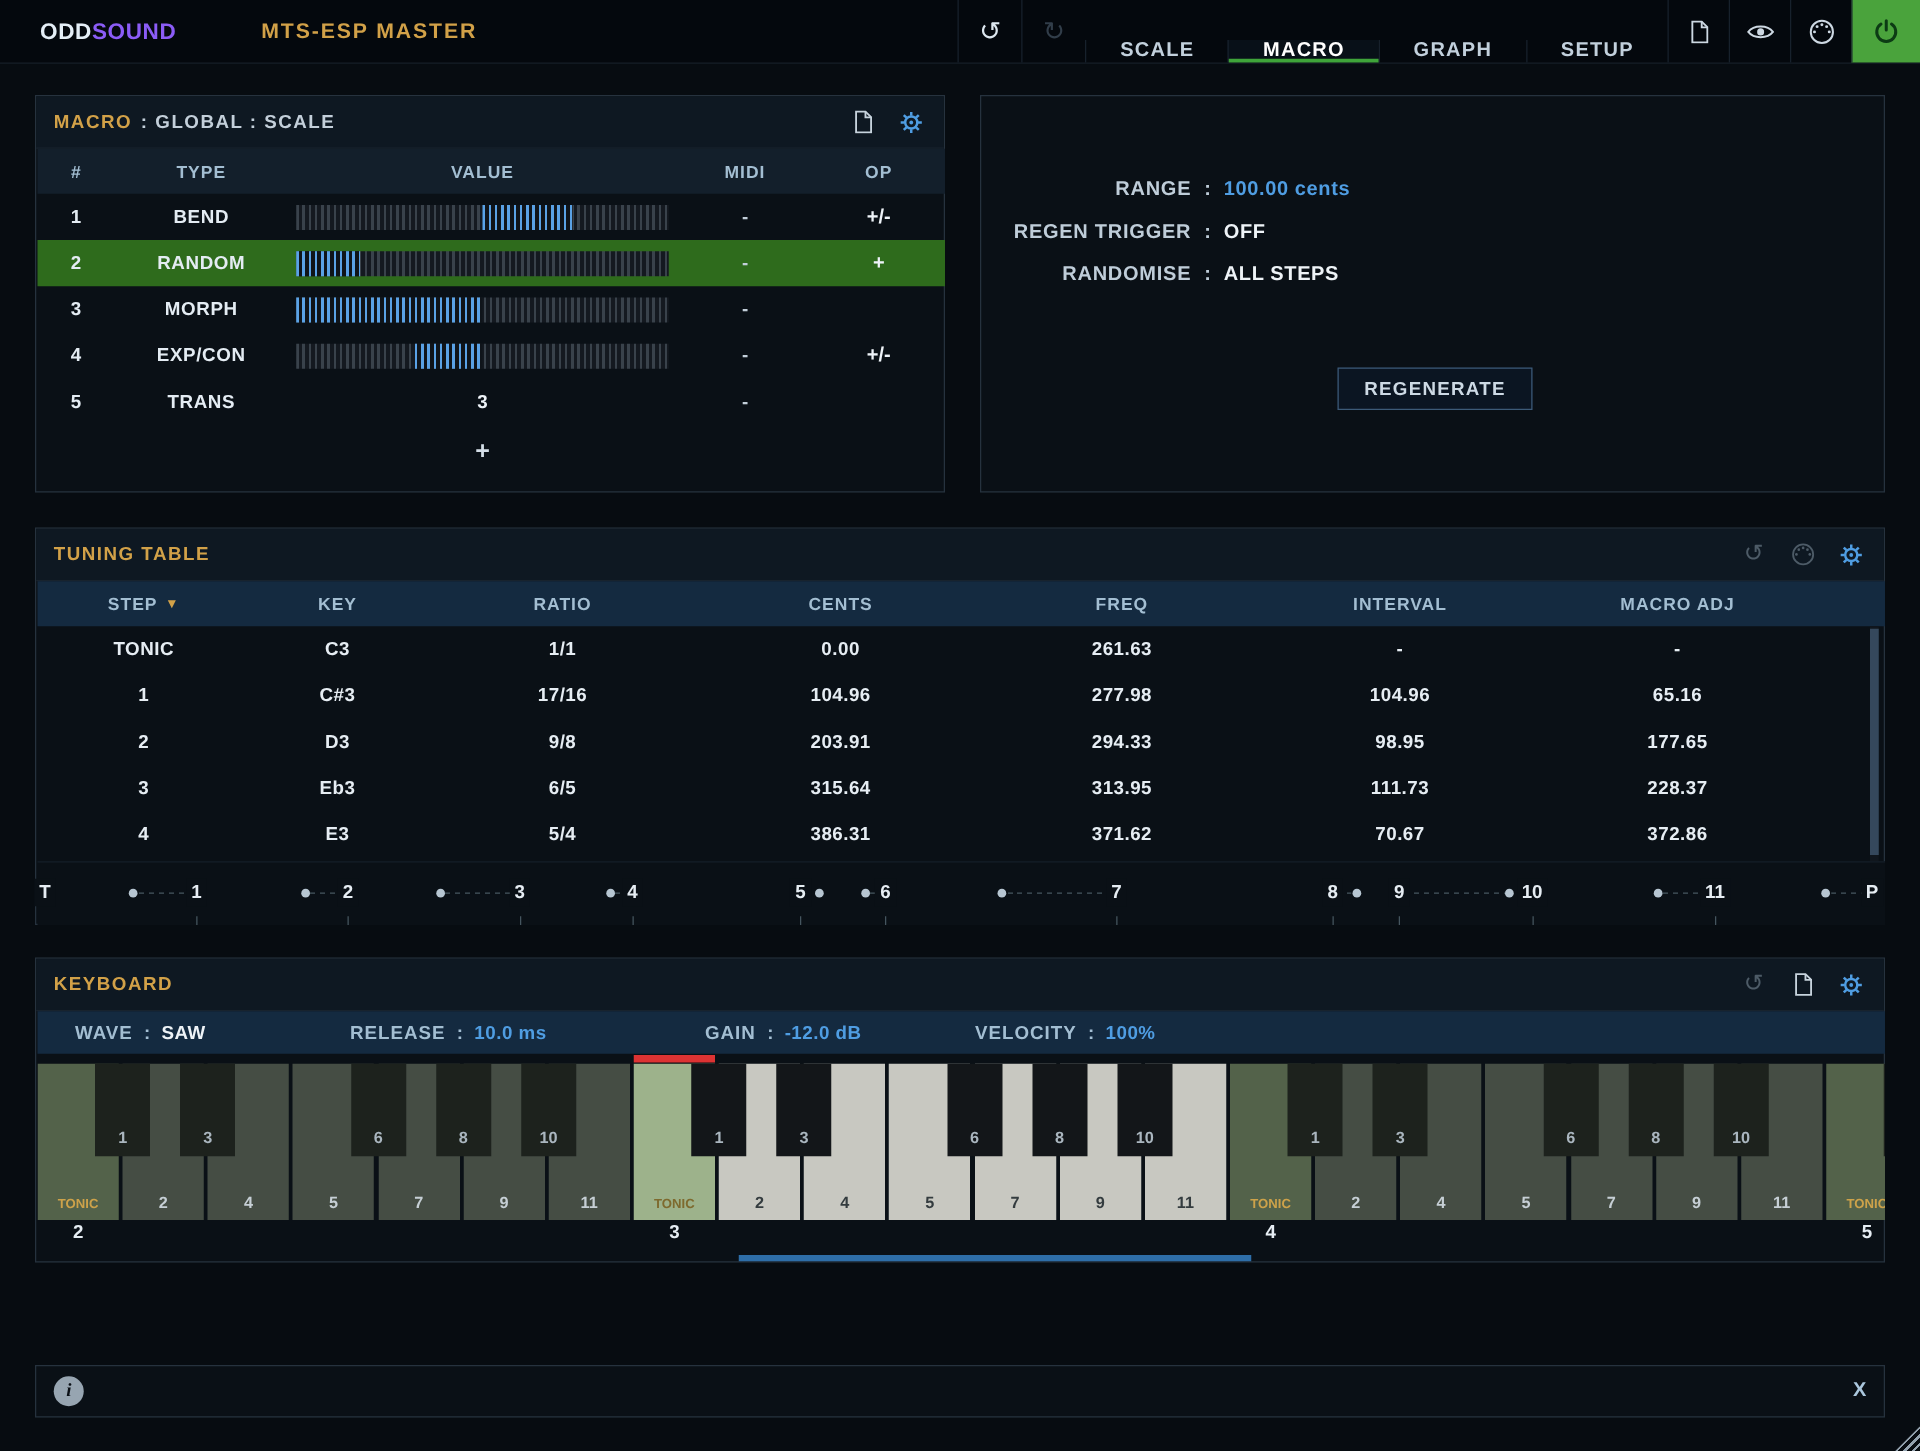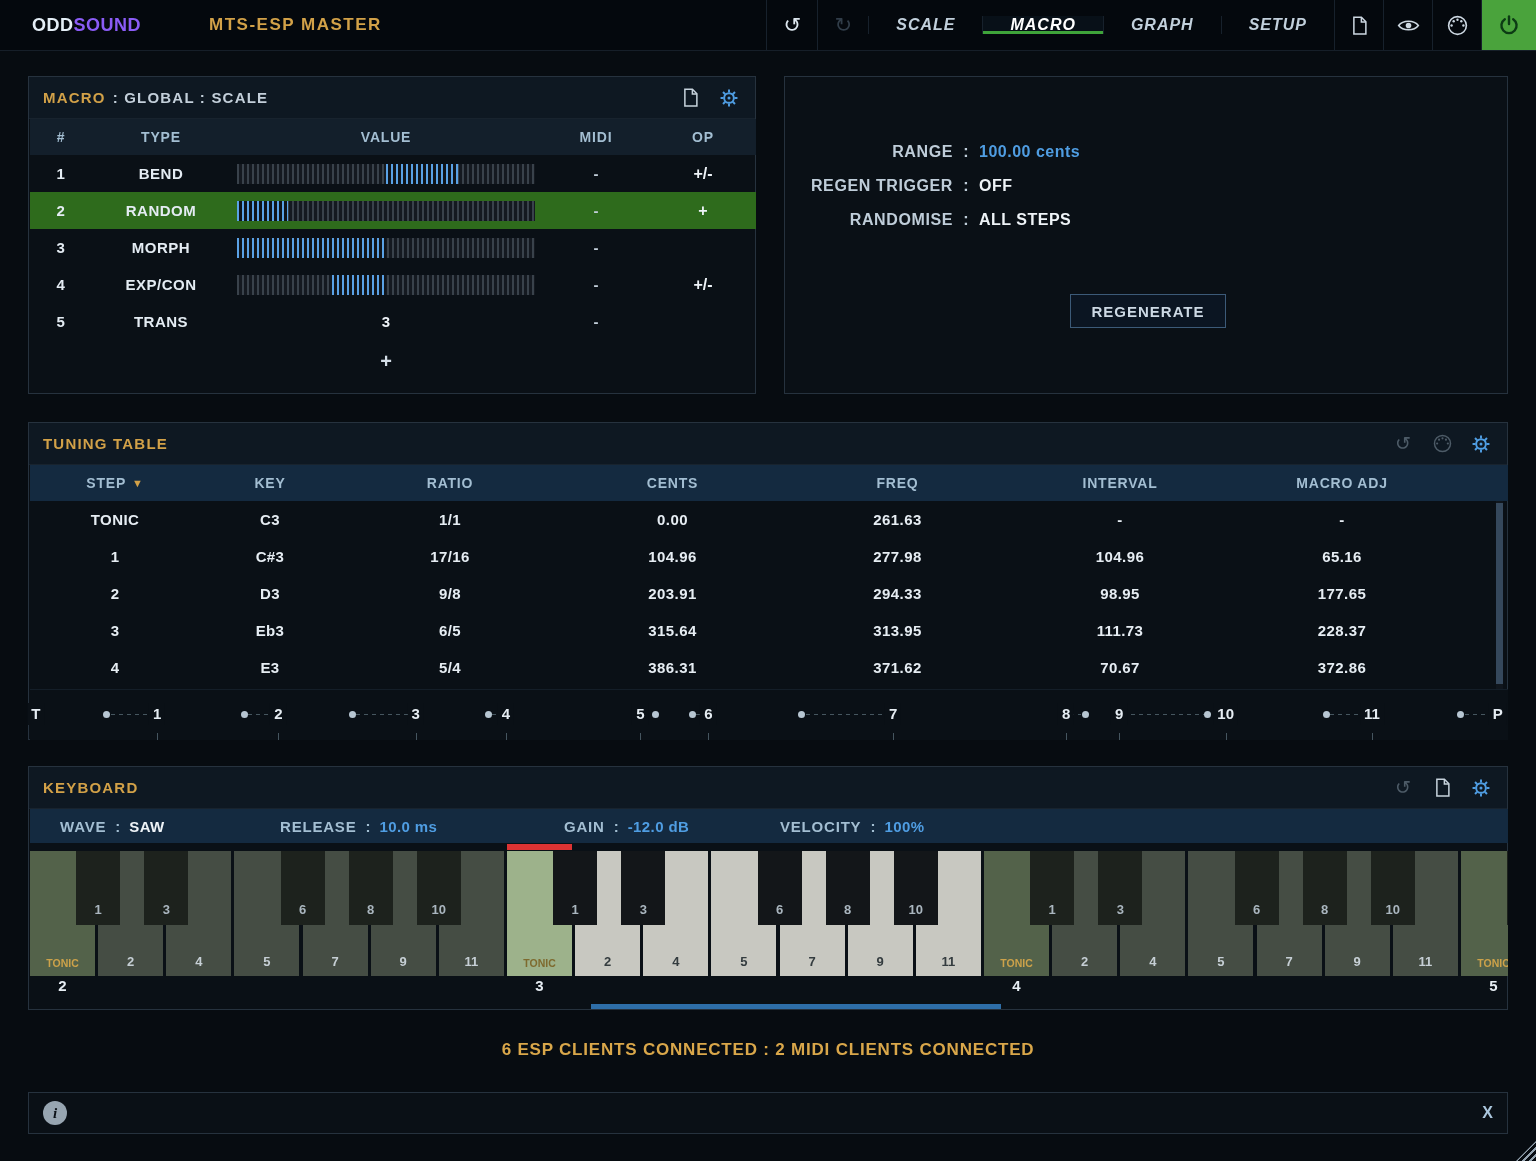--- a/index.html
+++ b/index.html
@@ -132,21 +132,21 @@
 
   <div id="topbar">
     <div class="brand">
       <span class="p1">ODD</span>
       <span class="p2">SOUND</span>
     </div>
     <div class="app-title">MTS-ESP MASTER</div>
     <div class="tb-spacer"></div>
     <div class="tb-seg tb-btn">↺</div>
     <div class="tb-seg tb-btn disabled">↻</div>
-    <div id="topbar-tabs" style="display:flex;align-items:center;font-style:italic;">
+    <div id="topbar-tabs" style="display:flex;align-items:flex-end;">
         <div class="tab">SCALE</div>
         <div class="tab active">MACRO</div>
         <div class="tab">GRAPH</div>
         <div class="tab">SETUP</div>
       </div>
     <div class="tb-seg tb-icon">
       <svg width="15" height="19" viewBox="0 0 16 20">
           <path d="M2 1.2 h8 l4.8 4.8 v13 H2 z" fill="none" stroke="currentColor" stroke-width="1.6"></path>
           <path d="M10 1.2 v5 h4.8" fill="none" stroke="currentColor" stroke-width="1.6"></path>
         </svg>
@@ -621,21 +621,20 @@
           </div>
           <div class="bkey dark" style="left: 46.1429px;">
             <span class="bk-label">1</span>
           </div>
           <div class="oct-num">5</div>
         </div>
       </div>
     <div class="kb-scroll"></div>
   </div>
 
-  <div id="status">6 ESP CLIENTS CONNECTED : 2 MIDI CLIENTS CONNECTED</div>
 
   <div id="msgbar">
     <div class="info-ic">i</div>
     <div class="msg-close">X</div>
   </div>
 
   <div id="resize"></div>
 </div>
 
 </body></html>

